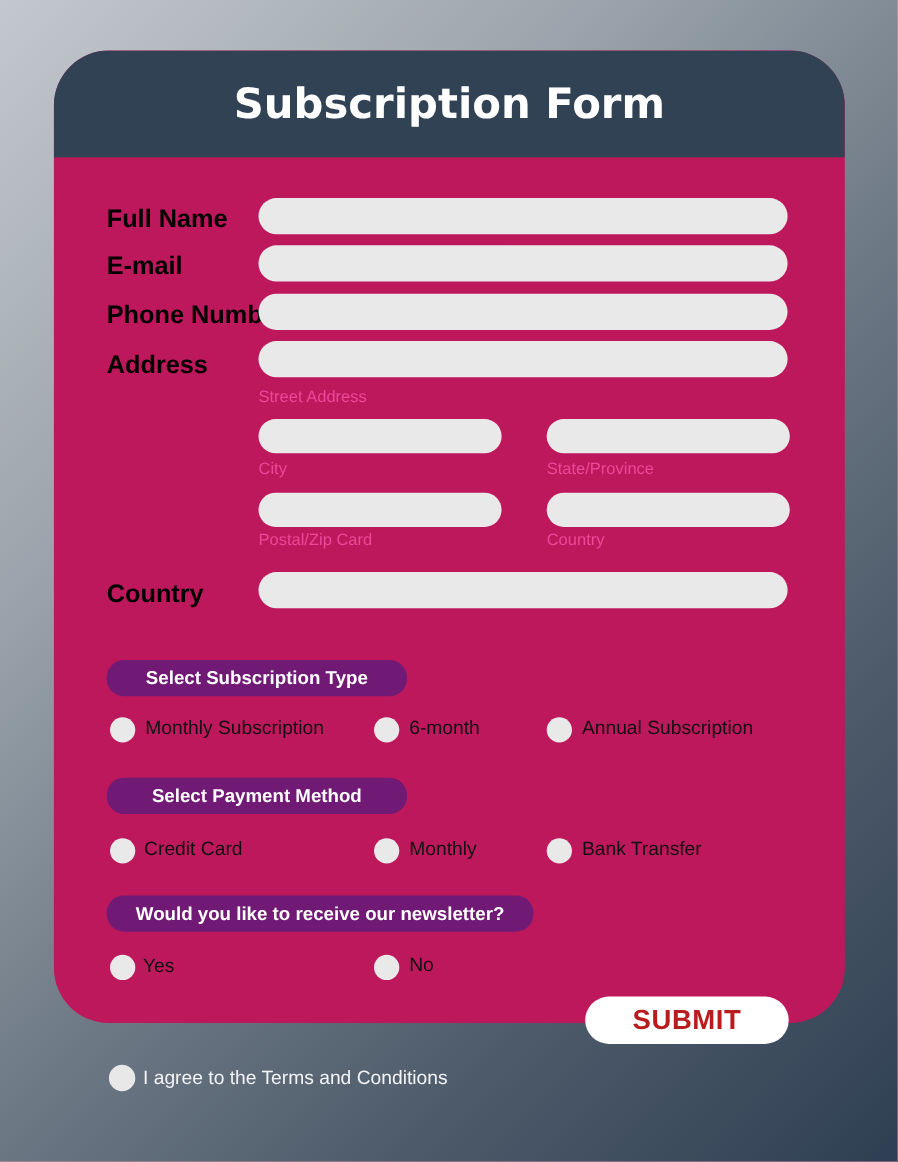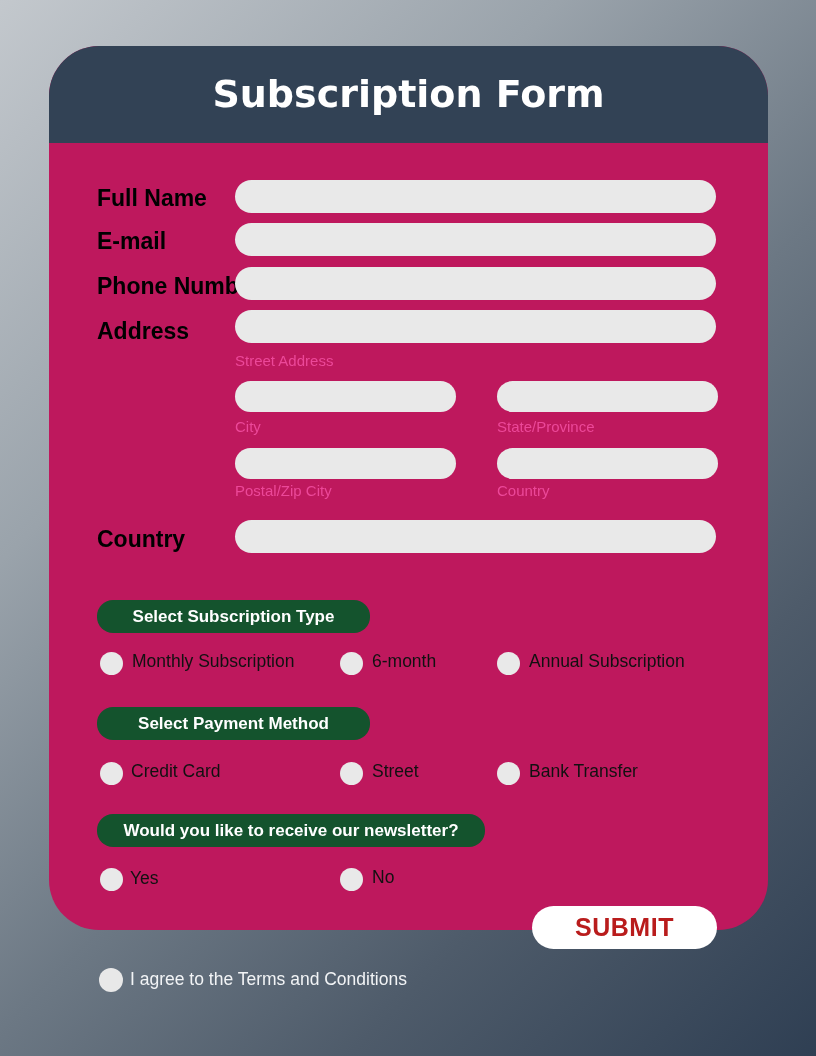--- a/index.html
+++ b/index.html
@@ -45,21 +45,21 @@
     height: 33px;
   }
   .field.sm { height: 31px; border-radius: 16px; }
   .sublbl {
     position: absolute;
     font-size: 15px;
     color: #ec4899;
   }
   .pill {
     position: absolute;
-    background: #14532d;
+    background: #701a75;
     color: #fff;
     font-weight: bold;
     font-size: 17px;
     height: 33px;
     border-radius: 16px;
     display: flex; align-items: center; justify-content: center;
   }
   .radio {
     position: absolute;
     width: 23px; height: 23px;
@@ -120,21 +120,21 @@
 <input class="field" style="left: 235px; top: 310px; width: 481px;" value="">
 <span class="sublbl" style="left:235px; top:352px;">Street Address</span>
 
 <input class="field sm" style="left: 235px; top: 381px; width: 221px;" value="">
 <span class="sublbl" style="left:235px; top:418px;">City</span>
 
 <input class="field sm" style="left: 497px; top: 381px; width: 221px;" value="">
 <span class="sublbl" style="left:497px; top:418px;">State/Province</span>
 
 <input class="field sm" style="left: 235px; top: 448px; width: 221px;" value="">
-<span class="sublbl" style="left:235px; top:482px;">Postal/Zip City</span>
+<span class="sublbl" style="left:235px; top:482px;">Postal/Zip Card</span>
 
 <input class="field sm" style="left: 497px; top: 448px; width: 221px;" value="">
 <span class="sublbl" style="left:497px; top:482px;">Country</span>
 
 <span class="lbl" style="left:97px; top:526px;">Country</span>
 <input class="field" style="left: 235px; top: 520px; width: 481px;" value="">
 
 <div class="pill" style="left:97px; top:600px; width:273px;">Select Subscription Type</div>
 
 <div class="radio" style="left:100px; top:652px;"></div>
@@ -145,21 +145,21 @@
 
 <div class="radio" style="left:497px; top:652px;"></div>
 <span class="opt" style="left:529px; top:651px;">Annual Subscription</span>
 
 <div class="pill" style="left:97px; top:707px; width:273px;">Select Payment Method</div>
 
 <div class="radio" style="left:100px; top:762px;"></div>
 <span class="opt" style="left:131px; top:761px;">Credit Card</span>
 
 <div class="radio" style="left:340px; top:762px;"></div>
-<span class="opt" style="left:372px; top:761px;">Street</span>
+<span class="opt" style="left:372px; top:761px;">Monthly</span>
 
 <div class="radio" style="left:497px; top:762px;"></div>
 <span class="opt" style="left:529px; top:761px;">Bank Transfer</span>
 
 <div class="pill" style="left:97px; top:814px; width:388px;">Would you like to receive our newsletter?</div>
 
 <div class="radio" style="left:100px; top:868px;"></div>
 <span class="opt" style="left:130px; top:868px;">Yes</span>
 
 <div class="radio" style="left:340px; top:868px;"></div>

